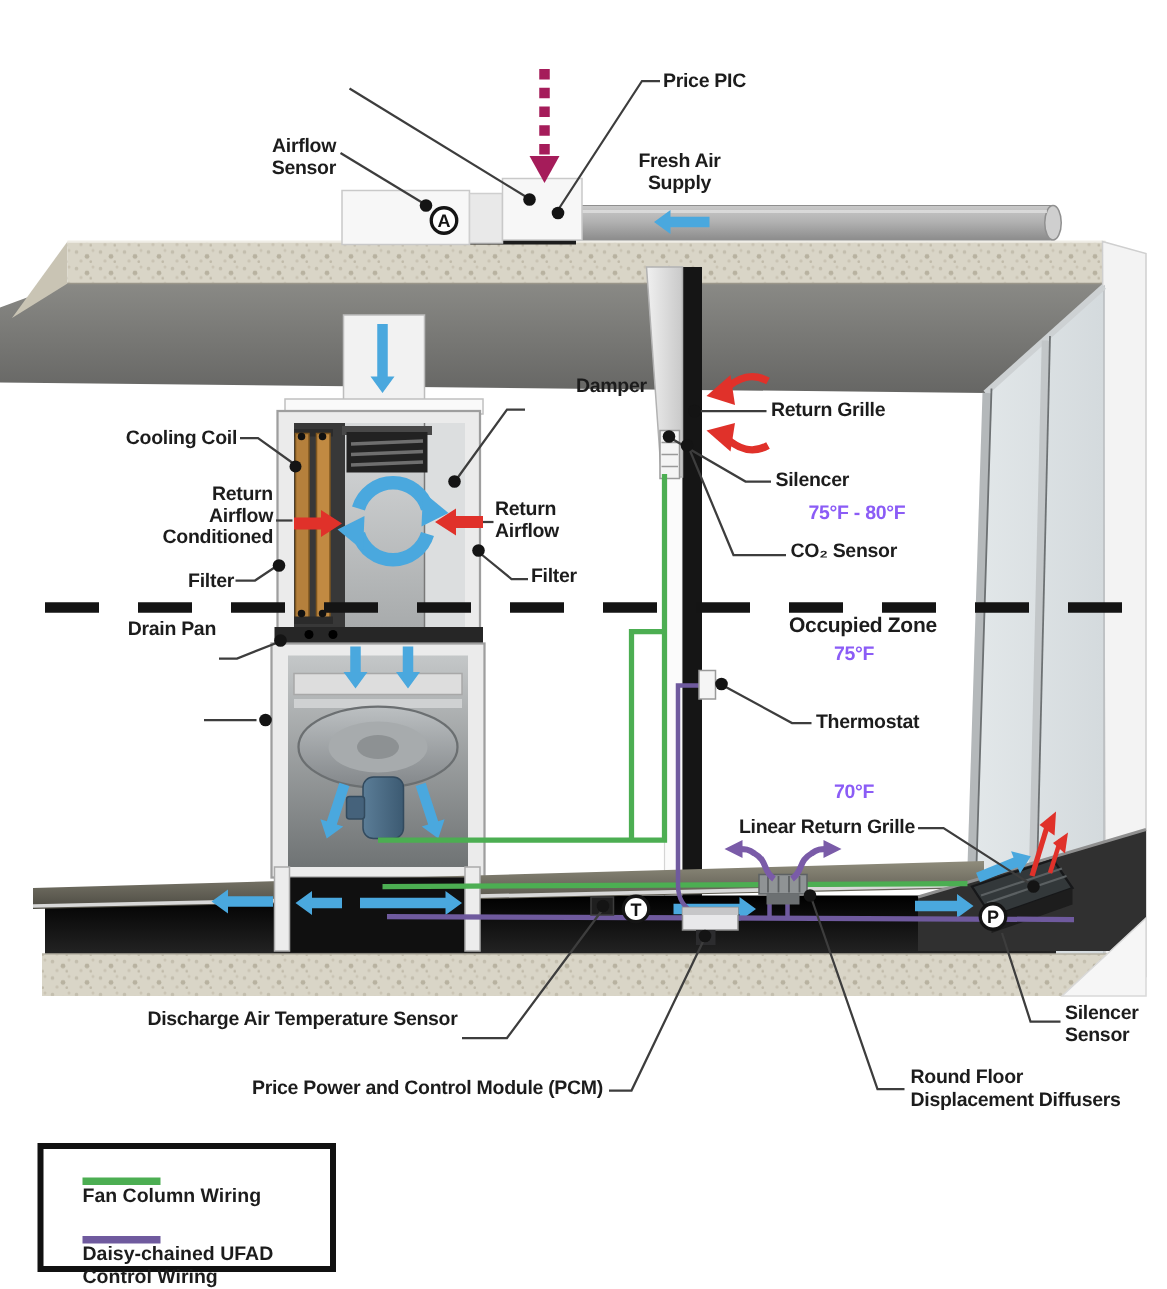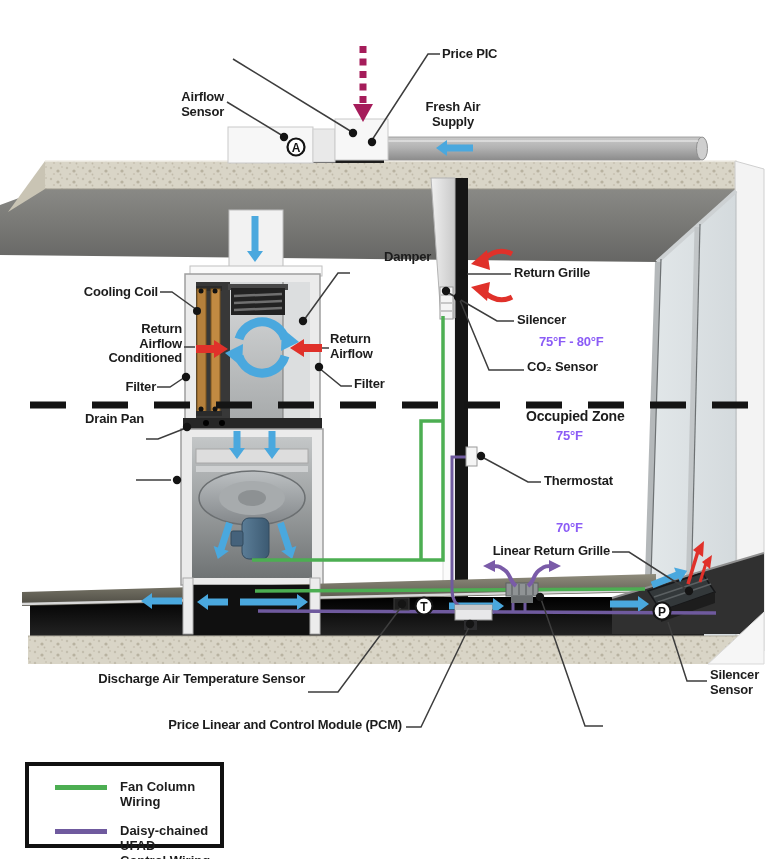--- a/index.html
+++ b/index.html
@@ -7,21 +7,21 @@
          font-family:"Liberation Sans","DejaVu Sans",sans-serif;}
   #art{position:absolute;left:0;top:0;}
   .lbl{position:absolute;font-size:13px;font-weight:bold;color:#1c1c1c;
        line-height:1.12;letter-spacing:-0.2px;white-space:pre-line;}
   .lbl.right{text-align:right;}
   .lbl.center{text-align:center;}
   .lbl.gray{color:#8b5cf6;}
   .lbl.big{font-size:14px;}
   #legend{position:absolute;left:25px;top:762px;width:191px;height:78px;
           border:4px solid #111;background:#fff;padding:0;}
-  .legend-row{display:flex;align-items:flex-start;margin:14px 0 0 26px;}
+  .legend-row{display:flex;align-items:flex-start;margin:14px 0 0 26px;flex-direction:column;}
   .legend-swatch{width:52px;height:5px;margin-top:5px;margin-right:13px;flex:0 0 auto;}
   .legend-swatch.green{background:#4cae52;}
   .legend-swatch.purple{background:#6f5a9e;}
   .legend-label{font-size:13px;font-weight:bold;color:#1c1c1c;line-height:1.15;white-space:pre-line;}
 </style>
 </head>
 <body>
 
 <div id="stage">
 
@@ -362,22 +362,24 @@
 <div class="lbl" style="left:517px;top:313px;width:70px;">Silencer</div>
 <div class="lbl gray" style="left:539px;top:335px;width:90px;">75°F - 80°F</div>
 <div class="lbl" style="left:527px;top:360px;width:90px;">CO₂ Sensor</div>
 <div class="lbl big" style="left:526px;top:409px;width:110px;">Occupied Zone</div>
 <div class="lbl gray" style="left:556px;top:429px;width:44px;">75°F</div>
 <div class="lbl" style="left:544px;top:474px;width:90px;">Thermostat</div>
 <div class="lbl gray" style="left:556px;top:521px;width:44px;">70°F</div>
 <div class="lbl right" style="left:486px;top:544px;width:124px;">Linear Return Grille</div>
 <div class="lbl" style="left:710px;top:668px;width:66px;">Silencer
 Sensor</div>
+<div class="lbl" style="left:607px;top:711px;width:165px;">Round Floor
+Displacement Diffusers</div>
 <div class="lbl right" style="left:95px;top:672px;width:210px;">Discharge Air Temperature Sensor</div>
-<div class="lbl right" style="left:140px;top:718px;width:262px;">Price Linear and Control Module (PCM)</div>
+<div class="lbl right" style="left:140px;top:718px;width:262px;">Price Power and Control Module (PCM)</div>
 
 <div id="legend">
   <div class="legend-row">
     <span class="legend-swatch green"></span>
     <span class="legend-label">Fan Column Wiring</span>
   </div>
   <div class="legend-row">
     <span class="legend-swatch purple"></span>
     <span class="legend-label">Daisy-chained UFAD
 Control Wiring</span>

